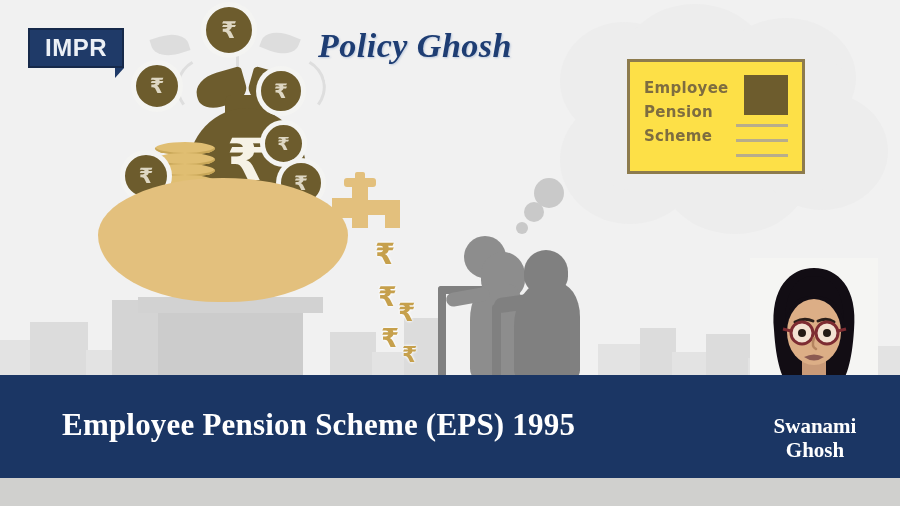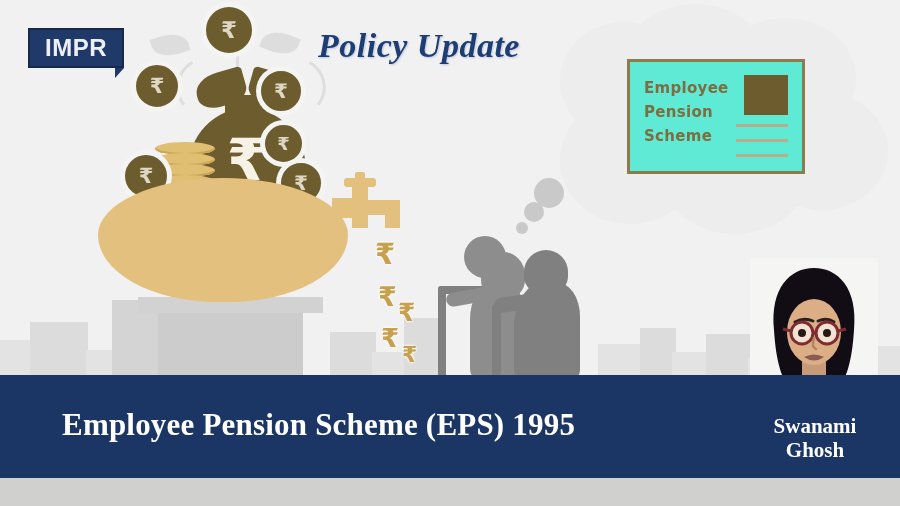--- a/index.html
+++ b/index.html
@@ -203,21 +203,21 @@
     position: absolute;
     background: #c9c9c9;
     border-radius: 50%;
   }
 
   
   .eps-card {
     position: absolute;
     left: 627px; top: 59px;
     width: 178px; height: 115px;
-    background: #5eead4;
+    background: #fde047;
     border: 3px solid #8d7b4d;
     box-sizing: border-box;
   }
   .eps-text {
     position: absolute;
     left: 14px; top: 14px;
     color: #7e6d40;
     font-family: "DejaVu Sans", sans-serif;
     font-size: 15px;
     font-weight: 700;
@@ -461,21 +461,21 @@
     <div class="eps-line" style="top:77px;"></div>
     <div class="eps-line" style="top:92px;"></div>
   </div>
 
   <div>
     <div class="logo-flag"></div>
     <div class="logo-box"></div>
     <div class="logo-text">IMPR</div>
   </div>
 
-  <div class="policy-update">Policy Update</div>
+  <div class="policy-update">Policy Ghosh</div>
 
   <div class="author-photo">
     <svg width="128" height="154" viewBox="0 0 128 154">
       <rect x="0" y="0" width="128" height="154" fill="#f5f5f3"></rect>
 
       <path d="M14 154 C16 124 40 114 64 114 C88 114 112 124 114 154 Z" fill="#fbfbfb"></path>
 
       <path d="M24 72 C20 30 40 10 64 10 C88 10 108 30 104 72 C102 104 96 122 88 130 L40 130 C32 122 26 104 24 72 Z" fill="#120d14"></path>
 
       <rect x="52" y="96" width="24" height="26" fill="#c99a78"></rect>

